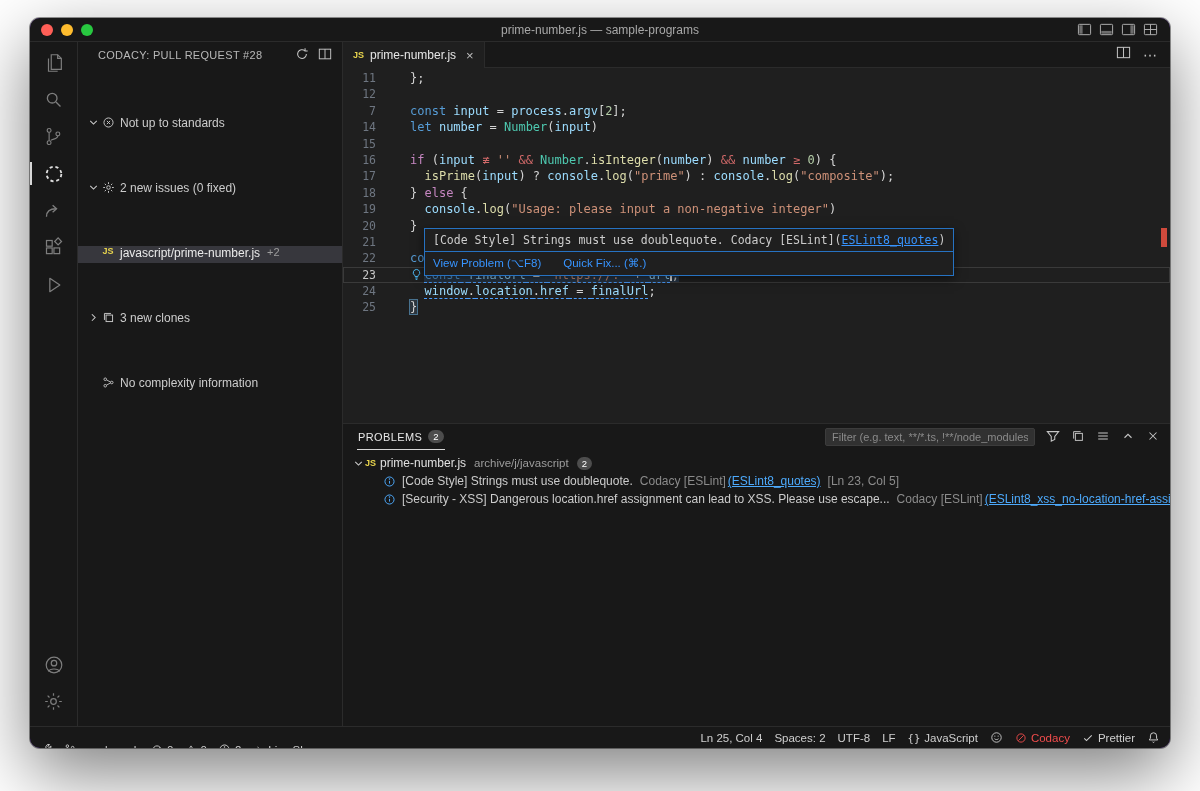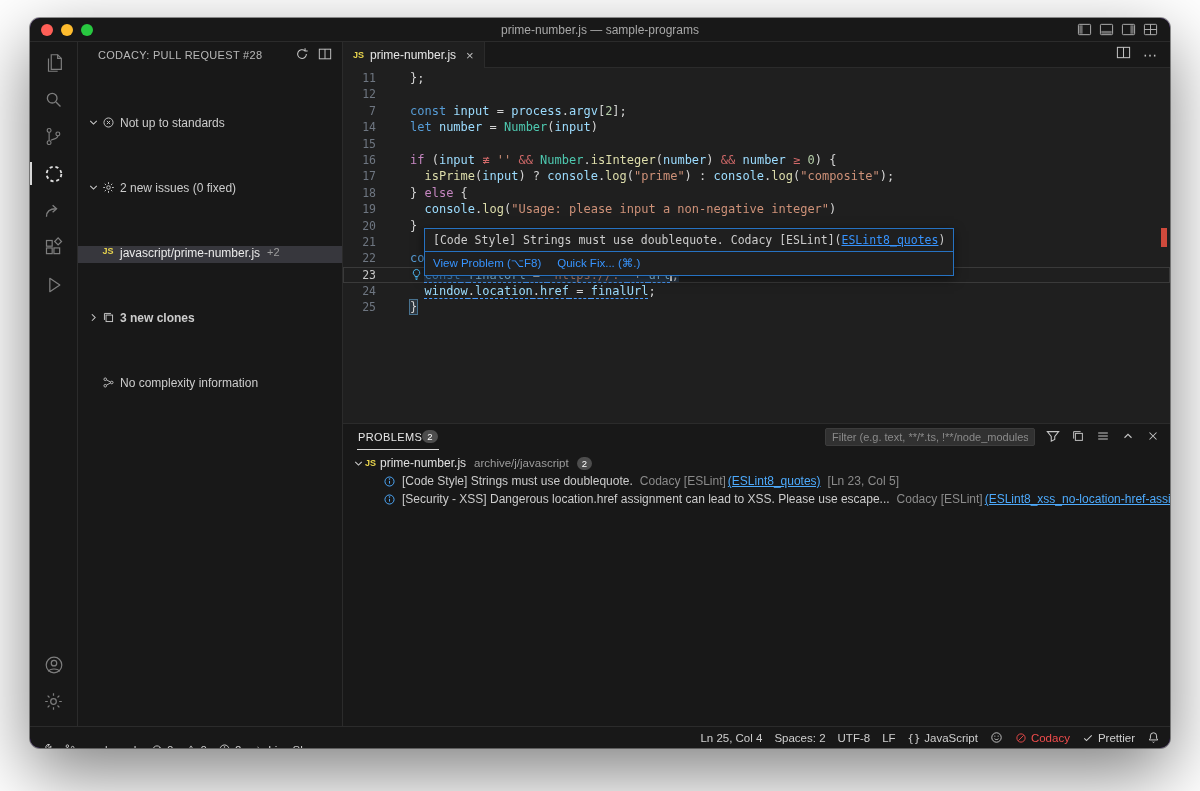--- a/index.html
+++ b/index.html
@@ -65,29 +65,29 @@
   .bm { background:rgba(90,130,170,.22); box-shadow:0 0 0 1px #48728f; }
   .hl-range { background:rgba(50,90,135,.38); }
   .cursor { display:inline-block; width:1.5px; height:13px; background:#e8e8e8; vertical-align:-2px; }
   .bulb { position:absolute; left:67px; top:1px; color:#4fc1ff; }
 
   .hover-popup { position:absolute; left:81px; top:160px; z-index:10; background:#1f1f1f;
     border:1px solid #2672c2; box-shadow:0 3px 10px rgba(0,0,0,.55); }
   .hover-msg { padding:3px 8px; font-size:11.5px; color:#cccccc; white-space:nowrap;
     font-family:"DejaVu Sans Mono","Liberation Mono",monospace; }
   .hover-link { color:#3794ff; text-decoration:underline; }
-  .hover-actions { border-top:1px solid #2672c2; display:flex; gap:16px; padding:3px 8px;
+  .hover-actions { border-top:1px solid #2672c2; display:flex; gap:22px; padding:3px 8px;
     font-family:"Liberation Sans",sans-serif; font-size:11.5px; color:#3794ff; }
   .ruler-marker { position:absolute; right:3px; top:160px; width:6px; height:19px; background:#cf4a3c; }
 
   
   .problems { height:303px; flex:none; background:#181818; border-top:1px solid #2b2b2b;
     display:flex; flex-direction:column; color:#cccccc; font-size:12px; }
   .problems-header { height:26px; flex:none; display:flex; align-items:center; padding:0 10px 0 14px; }
-  .panel-tab { display:flex; align-items:center; height:26px; border-bottom:1px solid #d7d7d7;
+  .panel-tab { display:flex; align-items:center; gap:6px; height:26px; border-bottom:1px solid #d7d7d7;
     color:#e7e7e7; font-size:11px; letter-spacing:.4px; padding:0 1px; }
   .panel-badge { background:#4d4d4d; color:#ffffff; border-radius:9px; font-size:9.5px; padding:1px 5px; }
   .filter-box { margin-left:auto; width:210px; height:18px; background:#313131; border:1px solid #3c3c3c;
     border-radius:2px; color:#cccccc; font-size:11px; padding:0 6px; outline:none; }
   .filter-box::placeholder { color:#8a8a8a; }
   .panel-toolbar { display:flex; gap:11px; margin-left:11px; color:#c5c5c5; align-items:center; }
   .problems-body { padding-top:4px; }
   .prob-file-row { height:18px; display:flex; align-items:center; padding-left:8px; white-space:nowrap; }
   .prob-name { color:#e0e0e0; margin-left:4px; }
   .prob-path { color:#9d9d9d; margin-left:8px; font-size:11.5px; }
@@ -260,21 +260,21 @@
             <span class="tree-label">2 new issues (0 fixed)</span>
           </div>
           <div class="tree-row selected" style="padding-left: 8px;">
             <span class="chevron"></span>
             <span class="tree-icon">
               <span class="js-badge">JS</span>
             </span>
             <span class="tree-label">javascript/prime-number.js</span>
             <span class="suffix">+2</span>
           </div>
-          <div class="tree-row" style="padding-left: 8px; font-weight: bold;">
+          <div class="tree-row" style="padding-left: 8px;">
             <span class="chevron">
               <svg width="13" height="13" viewBox="0 0 16 16" fill="none" stroke="currentColor" stroke-width="1.3">
                 <path d="M6 4l4 4-4 4"></path>
               </svg>
             </span>
             <span class="tree-icon">
               <svg width="13" height="13" viewBox="0 0 16 16" fill="none" stroke="currentColor" stroke-width="1.2">
                 <rect x="5" y="5" width="8" height="8"></rect>
                 <path d="M11 3H3v8"></path>
               </svg>

